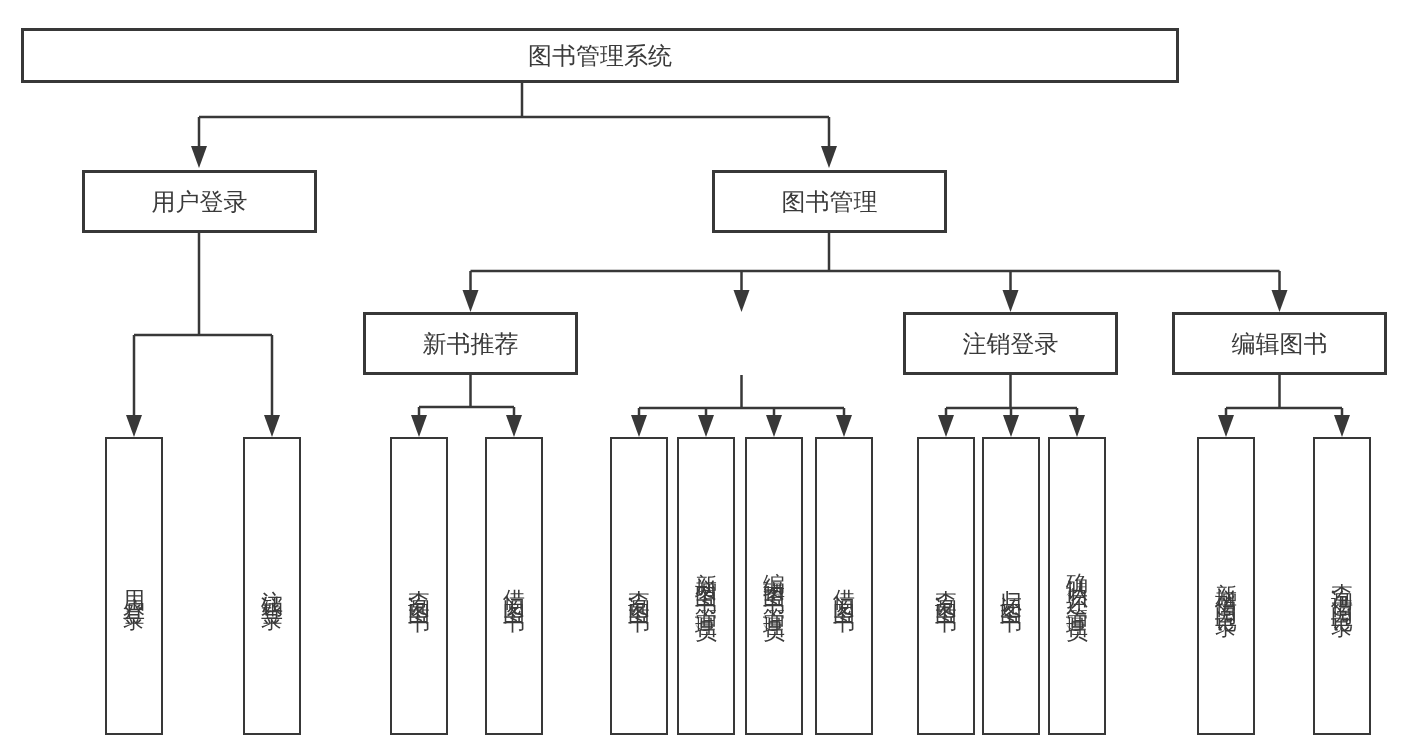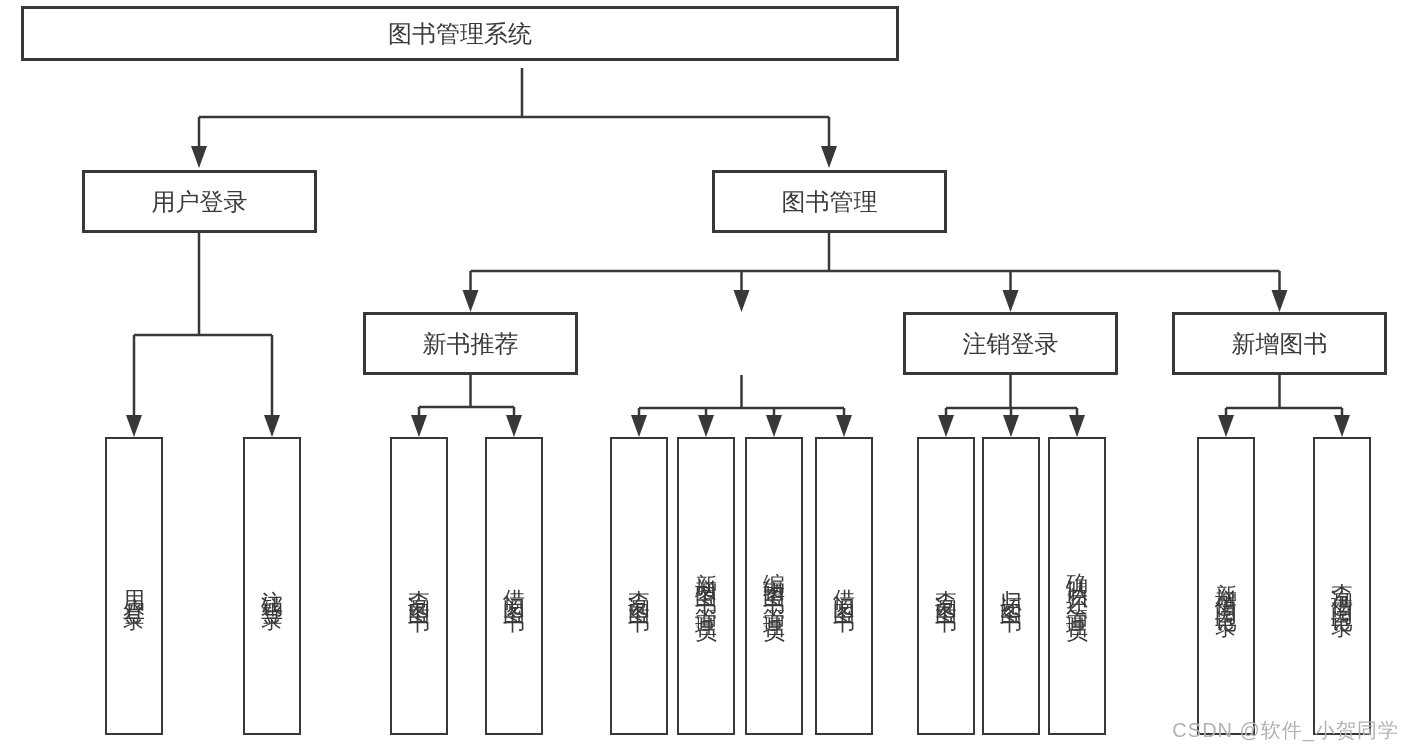--- a/index.html
+++ b/index.html
@@ -116,42 +116,41 @@
 
       <polygon points="938,415 954,415 946,437"></polygon>
       <polygon points="1003,415 1019,415 1011,437"></polygon>
       <polygon points="1069,415 1085,415 1077,437"></polygon>
 
       <polygon points="1218,415 1234,415 1226,437"></polygon>
       <polygon points="1334,415 1350,415 1342,437"></polygon>
     </g>
   </svg>
 
-  <div class="box root-box" style="left:21px; top:6px; width:878px; height:55px;">图书管理系统</div>
+  <div class="box root-box" style="left:21px; top:28px; width:1158px; height:55px;">图书管理系统</div>
 
   <div class="box l2-box" style="left:82px; top:170px; width:235px; height:63px;">用户登录</div>
   <div class="box l3-box" style="left:363px; top:312px; width:215px; height:63px;">新书推荐</div>
 
   <div class="box l2-box" style="left:712px; top:170px; width:235px; height:63px;">图书管理</div>
   <div class="box l3-box" style="left:903px; top:312px; width:215px; height:63px;">注销登录</div>
-  <div class="box l3-box" style="left:1172px; top:312px; width:215px; height:63px;">新增图书</div>
+  <div class="box l3-box" style="left:1172px; top:312px; width:215px; height:63px;">编辑图书</div>
 
   <div class="box vbox" style="left:105px; top:437px; width:58px; height:298px;">用户登录</div>
   <div class="box vbox" style="left:243px; top:437px; width:58px; height:298px;">注销登录</div>
 
   <div class="box vbox" style="left:390px; top:437px; width:58px; height:298px;">查询图书</div>
   <div class="box vbox" style="left:485px; top:437px; width:58px; height:298px;">借阅图书</div>
 
   <div class="box vbox" style="left:610px; top:437px; width:58px; height:298px;">查询图书</div>
   <div class="box vbox" style="left:677px; top:437px; width:58px; height:298px;">新增图书（管理员）</div>
   <div class="box vbox" style="left:745px; top:437px; width:58px; height:298px;">编辑图书（管理员）</div>
   <div class="box vbox" style="left:815px; top:437px; width:58px; height:298px;">借阅图书</div>
 
   <div class="box vbox" style="left:917px; top:437px; width:58px; height:298px;">查询图书</div>
   <div class="box vbox" style="left:982px; top:437px; width:58px; height:298px;">归还图书</div>
   <div class="box vbox" style="left:1048px; top:437px; width:58px; height:298px;">确认归还（管理员）</div>
 
   <div class="box vbox" style="left:1197px; top:437px; width:58px; height:298px;">新增借阅记录</div>
   <div class="box vbox" style="left:1313px; top:437px; width:58px; height:298px;">查询借阅记录</div>
 
-  <div id="watermark">CSDN @软件_小贺同学</div>
 
 </div>
 
 </body></html>

